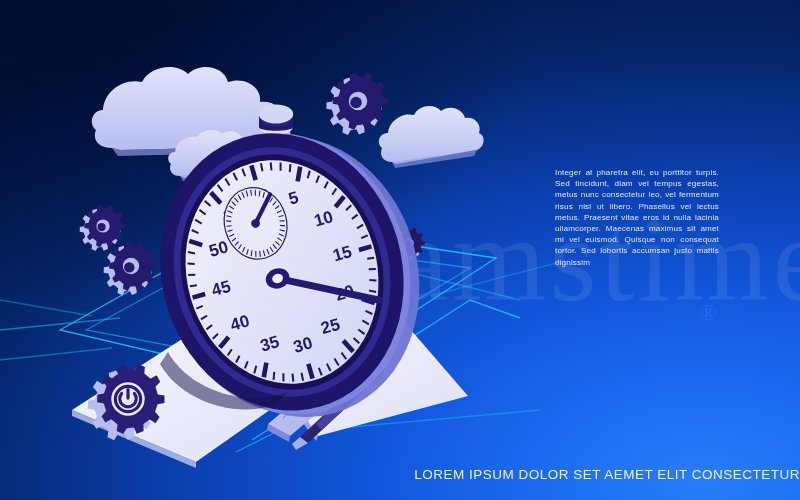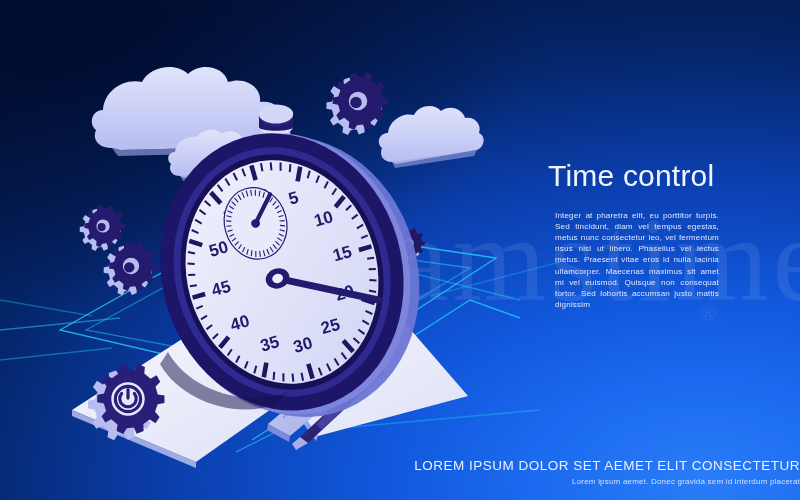--- a/index.html
+++ b/index.html
@@ -388,22 +388,20 @@
           <ellipse cx="-6" cy="5" rx="5.5" ry="4.6" fill="#eceefd"></ellipse>
         </g>
       </g>
 
       <path d="M168,352 C190,392 250,408 288,392 L276,404 C236,420 180,400 160,364 Z" fill="#141048" opacity="0.5"></path>
     </g>
 
   </svg>
 
   <div class="copy">
-    <h1>Time control</h1>
     <p>Integer at pharetra elit, eu porttitor turpis. Sed tincidunt, diam vel tempus egestas, metus nunc consectetur leo, vel fermentum risus nisl ut libero. Phasellus vel lectus metus. Praesent vitae eros id nulla lacinia ullamcorper. Maecenas maximus sit amet mi vel euismod. Quisque non consequat tortor. Sed lobortis accumsan justo mattis dignissim</p>
   </div>
 
   <div class="footer">
     <div class="f1">LOREM IPSUM DOLOR SET AEMET ELIT CONSECTETUR</div>
-    <div class="f2">Lorem ipsum aemet. Donec gravida sem id interdum placerat</div>
   </div>
 
 </div>
 
 </body></html>

